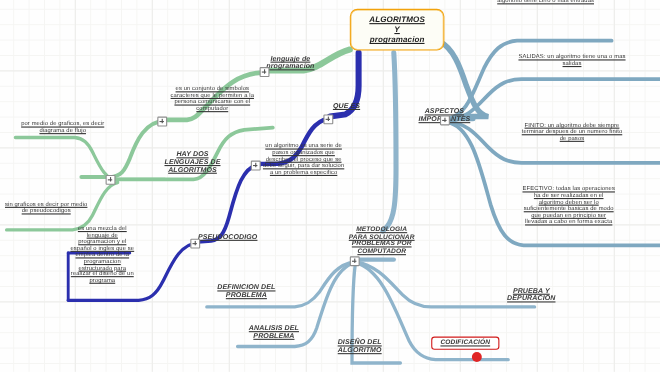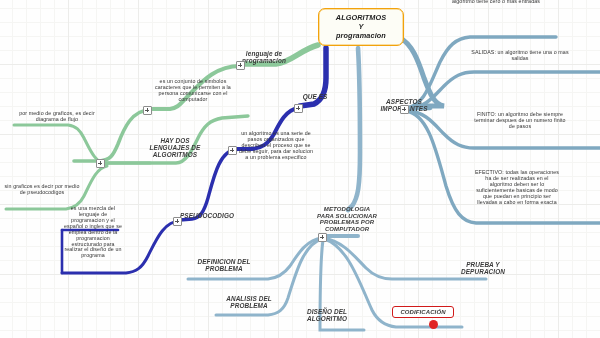--- a/index.html
+++ b/index.html
@@ -8,21 +8,21 @@
   #canvas{position:relative;width:600px;height:338px;background:#fefefe;
           background-image:
             linear-gradient(to right, #ececea 1px, transparent 1px),
             linear-gradient(to bottom, #ececea 1px, transparent 1px),
             linear-gradient(to right, #f5f5f3 1px, transparent 1px),
             linear-gradient(to bottom, #f5f5f3 1px, transparent 1px);
           background-size:70px 70px,70px 70px,14px 14px,14px 14px;
           background-position:-2px -6px,-2px -6px,-2px -6px,-2px -6px;}
   svg.links{position:absolute;left:0;top:0;width:600px;height:338px;}
   .node{position:absolute;text-align:center;color:#2b2b2b;line-height:1.12;
-        letter-spacing:.1px;}
+        letter-spacing:.1px;text-decoration:underline;}
   .lbl{font-size:6.4px;font-style:italic;font-weight:bold;color:#3a3a3a;}
   .body{font-size:5.3px;color:#333;}
   .center{left:318px;top:8px;width:80px;border:1.6px solid #f2a20c;
           border-radius:7px;background:#fdfdf6;padding:4px 2px 5px;
           font-size:7.3px;font-weight:bold;font-style:italic;color:#222;
           line-height:1.25;box-shadow:0 0 0 .5px #f6c151 inset;}
   .plusbox{position:absolute;width:7px;height:7px;border:1px solid #8d8d8d;
            background:#fff;border-radius:1px;}
   .plusbox:before,.plusbox:after{content:"";position:absolute;background:#555;}
   .plusbox:before{left:1.3px;top:2.8px;width:4.2px;height:1px;}

